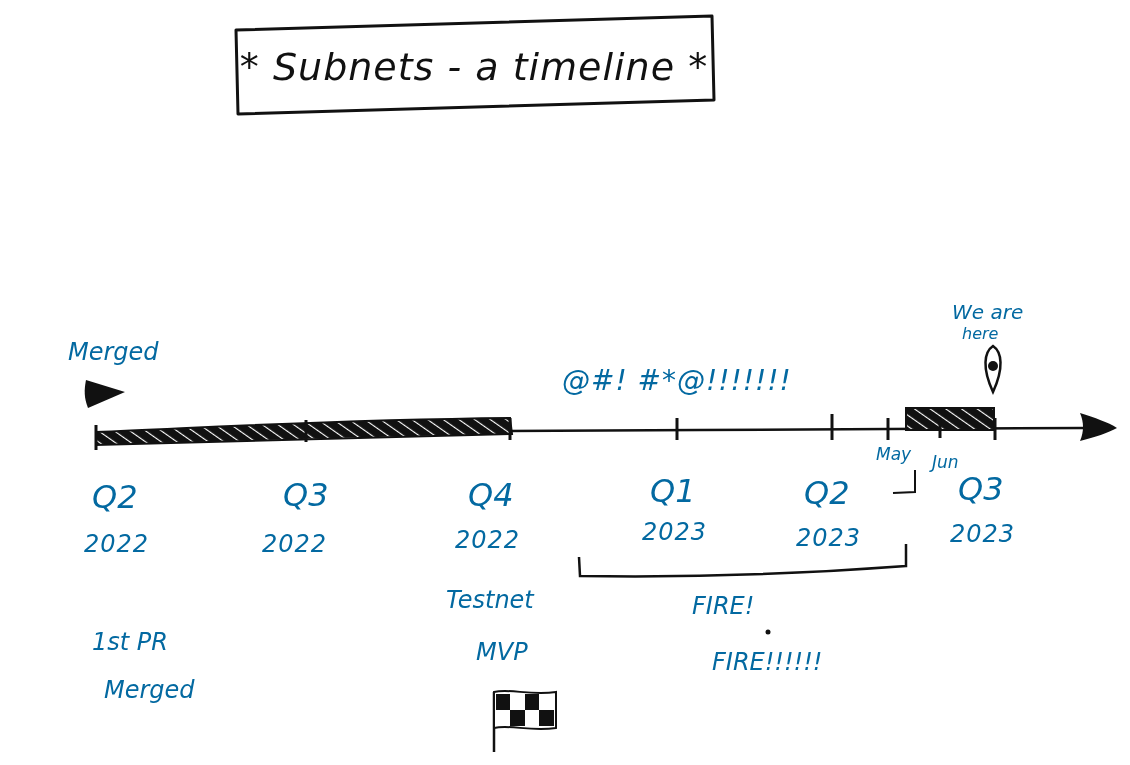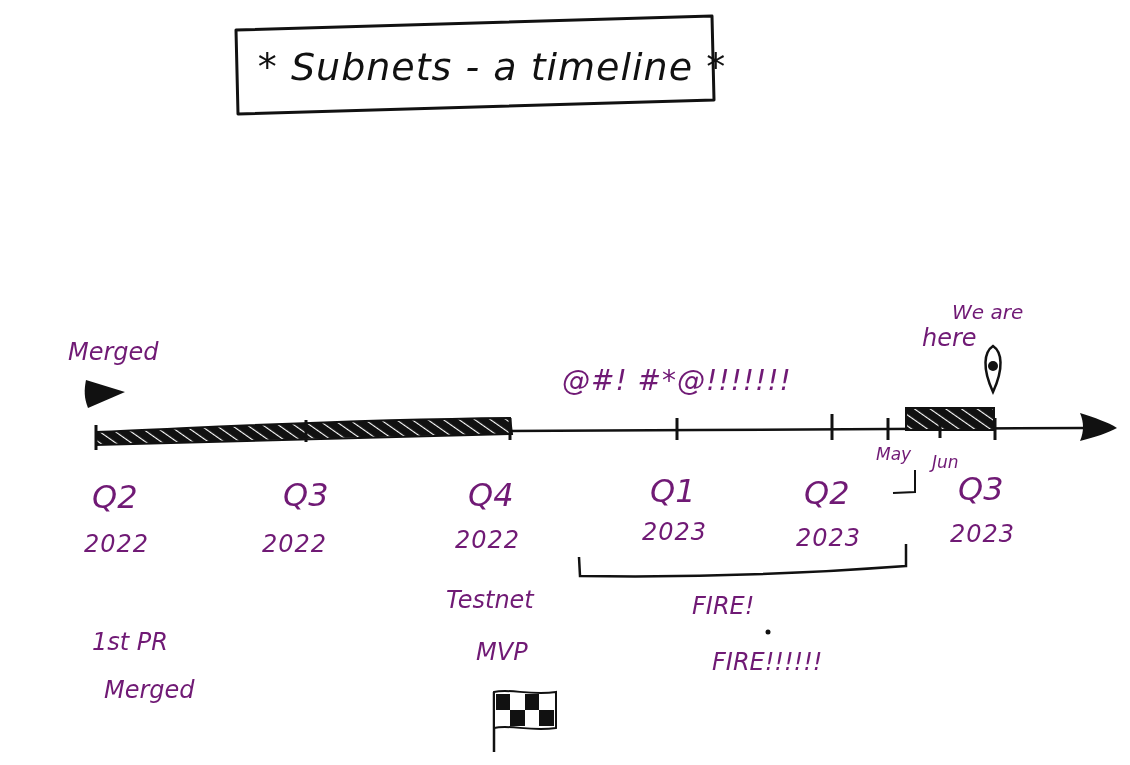--- a/index.html
+++ b/index.html
@@ -1,20 +1,20 @@
 <!DOCTYPE html>
 <html><head>
 <meta charset="utf-8">
 <style>
   html, body { margin:0; padding:0; background:#ffffff; }
   body { width:1130px; height:765px; position:relative; overflow:hidden;
          font-family:"DejaVu Sans", sans-serif; color:#111; }
-  .hand { font-family:"DejaVu Sans", sans-serif; color:#701a75; position:absolute; white-space:nowrap; }
+  .hand { font-family:"DejaVu Sans", sans-serif; color:#0369a1; position:absolute; white-space:nowrap; }
   svg.canvas { position:absolute; left:0; top:0; }
-  .title-box { position:absolute; left:252px; top:22px; width:480px; height:90px; }
+  .title-box { position:absolute; left:234px; top:22px; width:480px; height:90px; }
   .title-text { position:absolute; left:0; top:0; width:480px; height:90px; display:flex; align-items:center; justify-content:center;
                 font-size:38px; letter-spacing:1px; font-style:italic; }
   .q-label { font-size:32px; font-style:italic; }
   .y-label { font-size:24px; font-style:italic; letter-spacing:1px; }
   .note { font-size:24px; font-style:italic; }
   .small { font-size:17px; font-style:italic; }
   .shout { font-size:28px; font-style:italic; letter-spacing:1px; }
 </style>
 </head>
 <body>
@@ -87,21 +87,21 @@
   <circle cx="768" cy="632" r="2.5" fill="#111"></circle>
 </svg>
 
 <div class="title-box">
   <div class="title-text">* Subnets - a timeline *</div>
 </div>
 
 <div class="hand note" style="left:68px; top:338px;">Merged</div>
 
 <div class="hand small" style="left:952px; top:300px; font-size:20px;">We are</div>
-<div class="hand small" style="left:922px; top:324px; font-size:24px;">here</div>
+<div class="hand small" style="left:962px; top:324px; font-size:16px;">here</div>
 
 <div class="hand shout" style="left:562px; top:364px;">@#! #*@!!!!!!!</div>
 
 <div class="hand q-label" style="left:92px; top:478px;">Q2</div>
 <div class="hand y-label" style="left:84px; top:530px;">2022</div>
 
 <div class="hand q-label" style="left:283px; top:476px;">Q3</div>
 <div class="hand y-label" style="left:262px; top:530px;">2022</div>
 
 <div class="hand q-label" style="left:468px; top:476px;">Q4</div>

